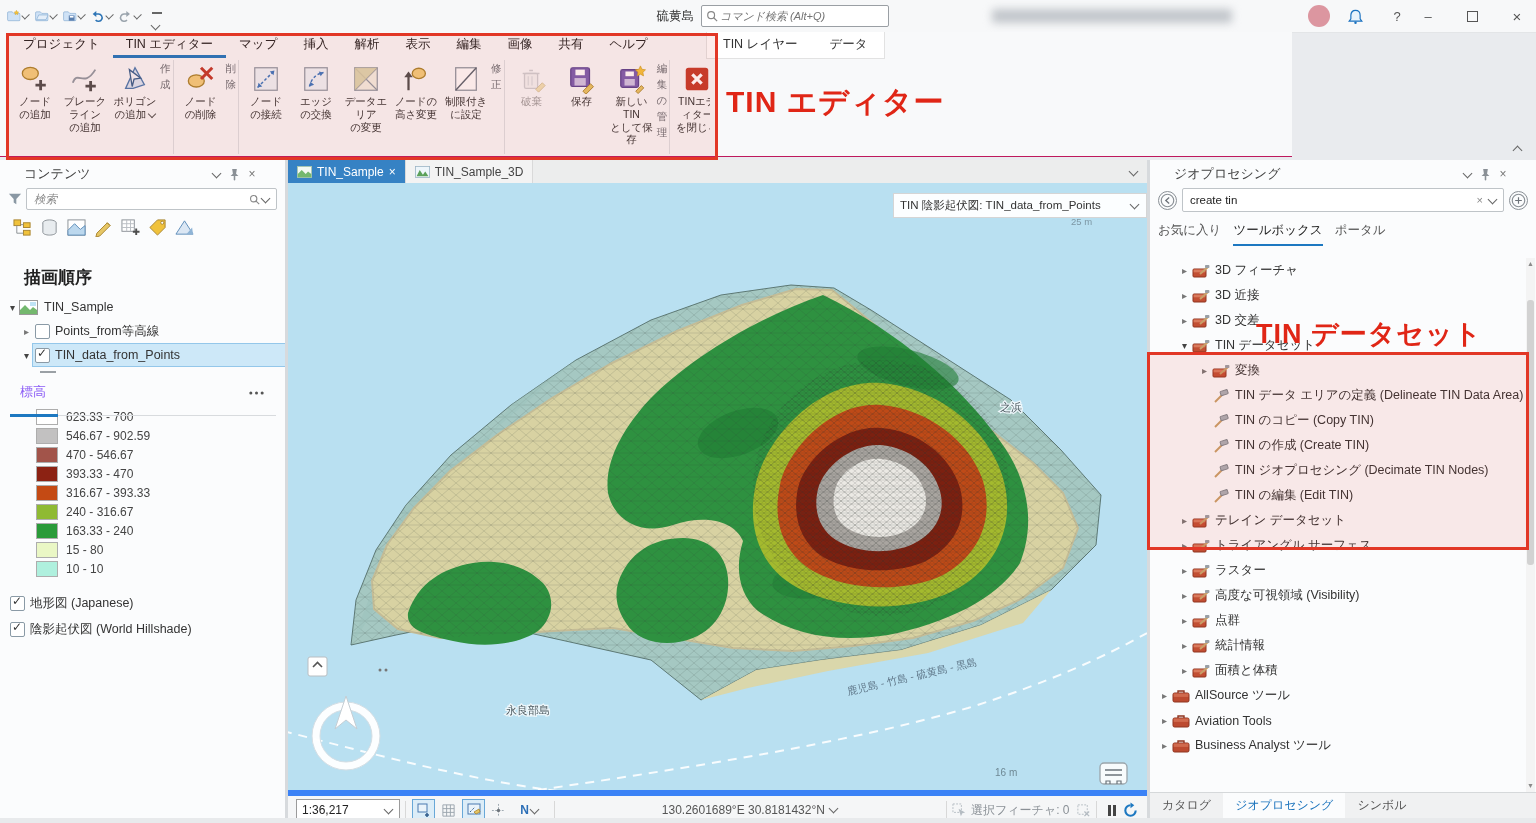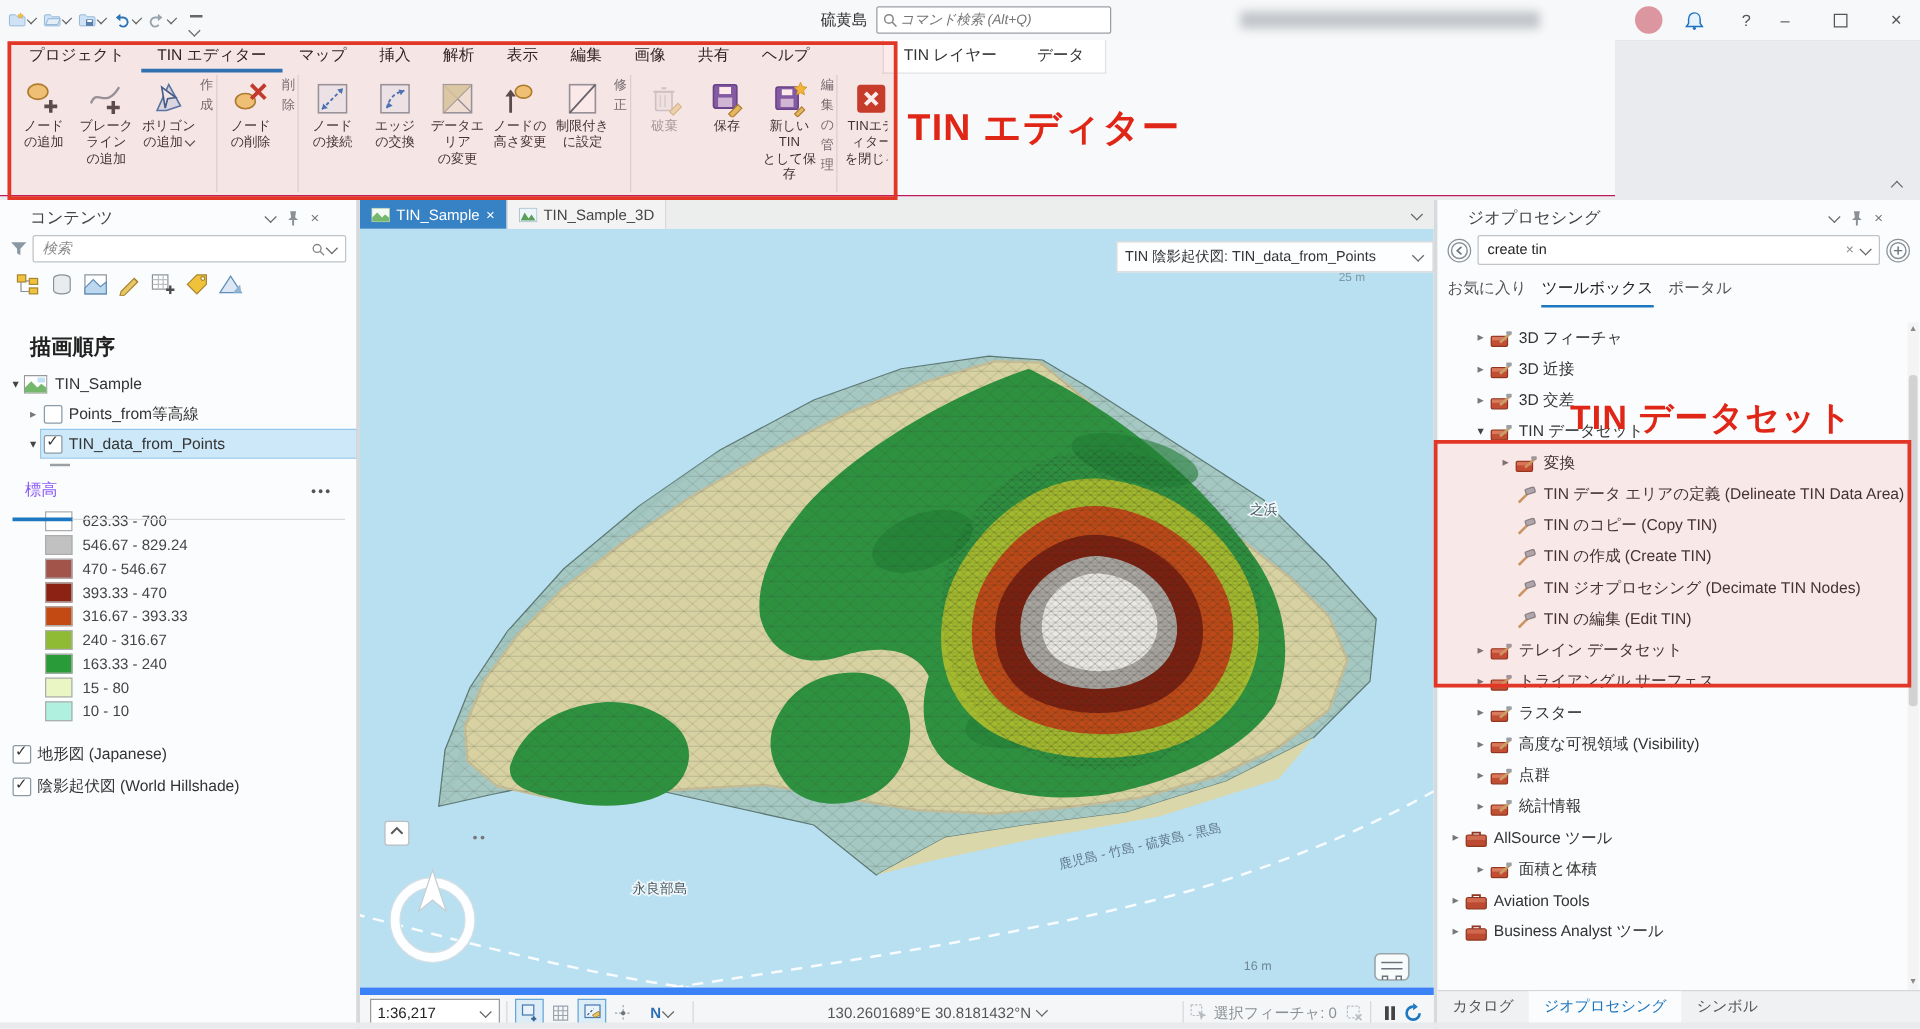--- a/index.html
+++ b/index.html
@@ -677,21 +677,21 @@
     <div class="lg-title">標高</div>
     <div>
 
         <div class="lg-row">
           <span class="lg-sw" style="background: rgb(255, 255, 255);"></span>
           <span class="lg-tx">623.33 - 700</span>
         </div>
 
         <div class="lg-row">
           <span class="lg-sw" style="background: rgb(194, 193, 193);"></span>
-          <span class="lg-tx">546.67 - 829.24</span>
+          <span class="lg-tx">546.67 - 902.59</span>
         </div>
 
         <div class="lg-row">
           <span class="lg-sw" style="background: rgb(162, 84, 74);"></span>
           <span class="lg-tx">470 - 546.67</span>
         </div>
 
         <div class="lg-row">
           <span class="lg-sw" style="background: rgb(140, 34, 19);"></span>
           <span class="lg-tx">393.33 - 470</span>
@@ -1054,34 +1054,34 @@
         </div>
 
         <div class="gp-row" data-indent="1">
           <span class="exp" data-exp="closed"></span>
           <svg class="gp-ic" viewBox="0 0 18 14">
             <use href="#toolset-icon"></use>
           </svg>
           <span class="lbl">統計情報</span>
         </div>
 
+        <div class="gp-row" data-indent="1">
+          <span class="exp" data-exp="closed"></span>
+          <svg class="gp-ic" viewBox="0 0 18 14">
+            <use href="#toolset-icon"></use>
+          </svg>
+          <span class="lbl">面積と体積</span>
+        </div>
+
         <div class="gp-row" data-indent="0">
           <span class="exp" data-exp="closed"></span>
           <svg class="gp-ic" viewBox="0 0 18 14">
             <use href="#toolbox-icon"></use>
           </svg>
           <span class="lbl">AllSource ツール</span>
-        </div>
-
-        <div class="gp-row" data-indent="1">
-          <span class="exp" data-exp="closed"></span>
-          <svg class="gp-ic" viewBox="0 0 18 14">
-            <use href="#toolset-icon"></use>
-          </svg>
-          <span class="lbl">面積と体積</span>
         </div>
 
         <div class="gp-row" data-indent="0">
           <span class="exp" data-exp="closed"></span>
           <svg class="gp-ic" viewBox="0 0 18 14">
             <use href="#toolbox-icon"></use>
           </svg>
           <span class="lbl">Aviation Tools</span>
         </div>
 

